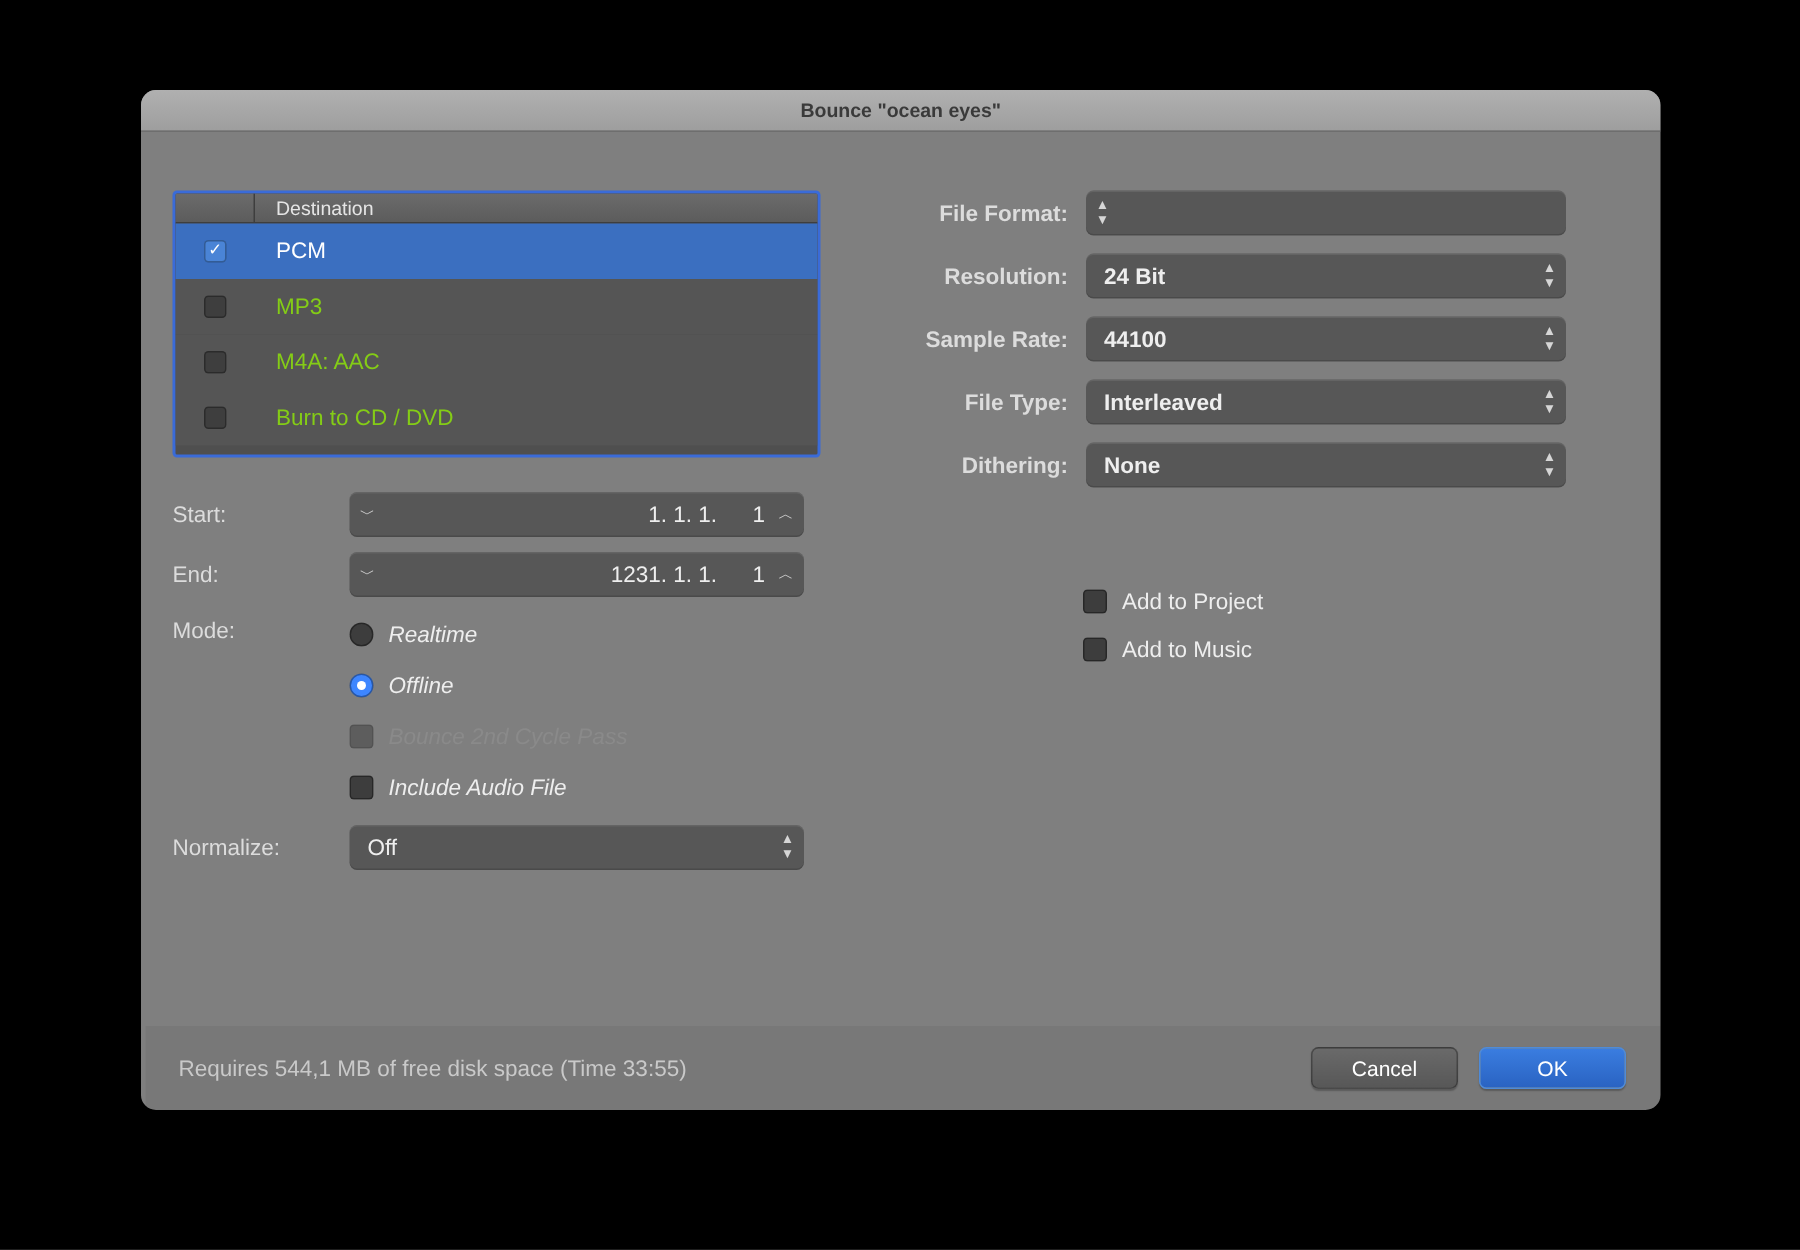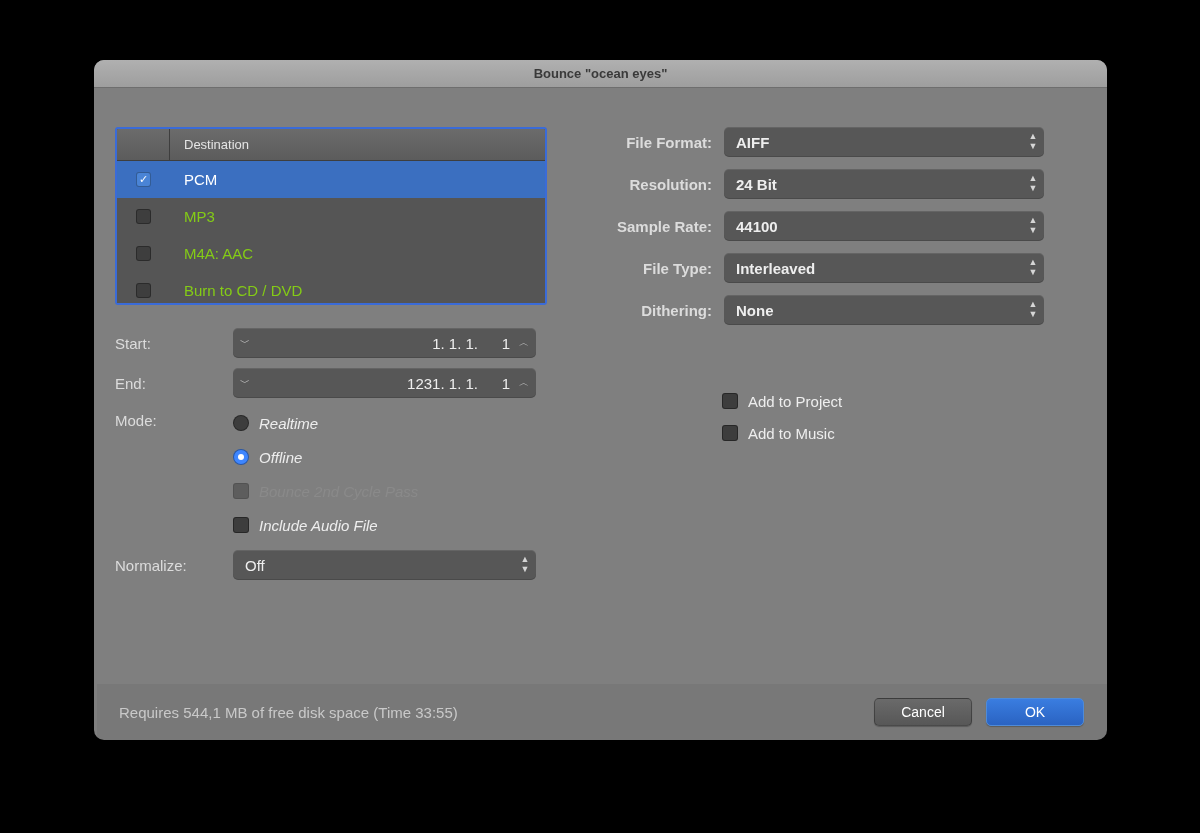--- a/index.html
+++ b/index.html
@@ -39,21 +39,21 @@
   }
   .body{position:relative;height:calc(100% - 28px);}
 
   
   .dest{
     position:absolute;left:21px;top:39px;width:432px;height:178px;
     border:2px solid var(--focus);border-radius:3px;overflow:hidden;
     background:#4f4f4f;
   }
   .dest-head{
-    display:flex;align-items:center;height:32px;
+    display:flex;align-items:center;height:20px;
     background:linear-gradient(#6b6b6b,#5c5c5c);
     border-bottom:1px solid #3e3e3e;
     font-size:13px;color:#e5e5e5;
   }
   .dest-head .colsep{width:53px;height:100%;border-right:1px solid #3e3e3e;}
   .dest-head .lbl{padding-left:14px;}
   .dest-row{
     display:flex;align-items:center;height:37px;
     background:var(--row-dark);
     font-size:15px;color:#84cc16;
@@ -219,21 +219,20 @@
           <div class="v">Off</div>
           <div class="caret">▲<br>▼</div>
         </div>
       </div>
     </div>
 
     <div class="rform">
       <div class="rrow">
         <div class="lab">File Format:</div>
         <div class="dd w320">
-          <div class="v">AIFF</div>
           <div class="caret">▲<br>▼</div>
         </div>
       </div>
       <div class="rrow">
         <div class="lab">Resolution:</div>
         <div class="dd w320">
           <div class="v">24 Bit</div>
           <div class="caret">▲<br>▼</div>
         </div>
       </div>

